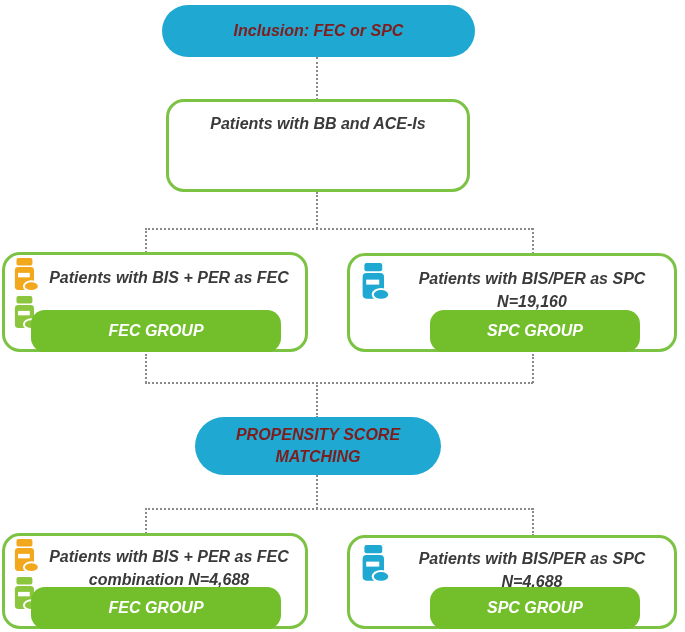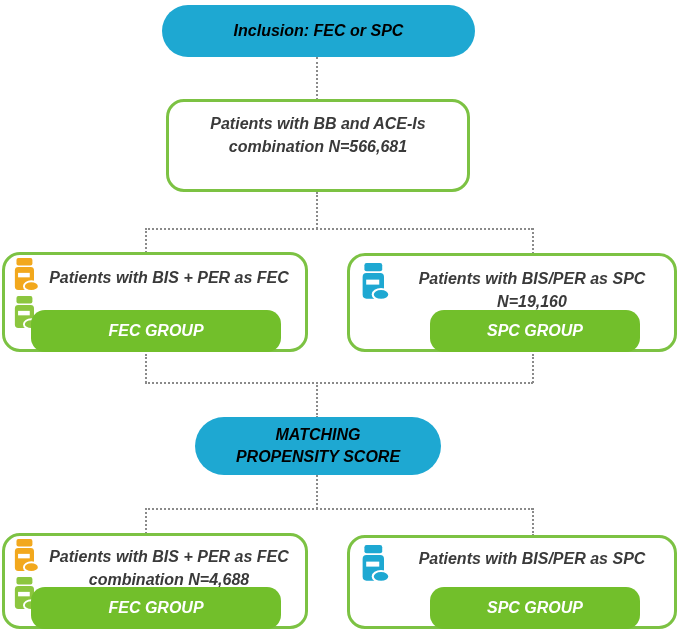--- a/index.html
+++ b/index.html
@@ -24,21 +24,21 @@
     position: absolute;
     height: 0;
     border-top: 2px dotted var(--connector, #8a8a8a);
   }
 
   
   .node { position: absolute; }
 
   .blue-pill {
     background: var(--blue, #1ea8d2);
-    color: #000000;
+    color: #7f1d1d;
     border-radius: 27px;
     display: flex;
     flex-direction: column;
     justify-content: center;
     align-items: center;
     font-weight: bold;
     font-style: italic;
     font-size: 16px;
     line-height: 22px;
     text-align: center;
@@ -101,21 +101,20 @@
   <div class="vline" style="left:145px; top:508px; height:26px"></div>
   <div class="vline" style="left:532px; top:508px; height:28px"></div>
 
   <div class="node blue-pill" style="left:162px; top:5px; width:313px; height:52px">
     <span>Inclusion: FEC or SPC</span>
   </div>
 
   <div class="node white-box" style="left:166px; top:99px; width:304px; height:93px">
     <div class="box-text" style="left:0; right:0; top:10px">
       <span>Patients with BB and ACE-Is</span>
-      <span>combination N=566,681</span>
     </div>
   </div>
 
   <div class="node white-box" style="left:2px; top:252px; width:306px; height:100px">
     <div class="icon icon-yellow" style="left:6px; top:3px">
       <svg width="29" height="34" viewBox="0 0 26 32" aria-hidden="true">
         <rect x="4.5" y="0" width="15" height="7" rx="1.8" fill="currentColor"></rect>
         <rect x="3" y="8.5" width="18" height="21.5" rx="3.2" fill="currentColor"></rect>
         <rect x="6" y="14" width="11" height="4.2" fill="#ffffff"></rect>
         <ellipse cx="18.5" cy="26.5" rx="7" ry="4.6" fill="currentColor" stroke="#ffffff" stroke-width="1.8"></ellipse>
@@ -145,22 +144,22 @@
       </svg>
     </div>
     <div class="box-text" style="left:50px; right:10px; top:11px">
       <span>Patients with BIS/PER as SPC</span>
       <span>N=19,160</span>
     </div>
     <div class="group-pill" style="left:80px; width:210px">SPC GROUP</div>
   </div>
 
   <div class="node blue-pill" style="left:195px; top:417px; width:246px; height:58px; border-radius:29px">
+    <span>PROPENSITY SCORE</span>
     <span>MATCHING</span>
-    <span>PROPENSITY SCORE</span>
   </div>
 
   <div class="node white-box" style="left:2px; top:533px; width:306px; height:96px">
     <div class="icon icon-yellow" style="left:6px; top:3px">
       <svg width="29" height="34" viewBox="0 0 26 32" aria-hidden="true">
         <rect x="4.5" y="0" width="15" height="7" rx="1.8" fill="currentColor"></rect>
         <rect x="3" y="8.5" width="18" height="21.5" rx="3.2" fill="currentColor"></rect>
         <rect x="6" y="14" width="11" height="4.2" fill="#ffffff"></rect>
         <ellipse cx="18.5" cy="26.5" rx="7" ry="4.6" fill="currentColor" stroke="#ffffff" stroke-width="1.8"></ellipse>
       </svg>
@@ -184,17 +183,18 @@
     <div class="icon icon-blue" style="left:9px; top:7px">
       <svg width="31" height="38" viewBox="0 0 26 32" aria-hidden="true">
         <rect x="4.5" y="0" width="15" height="7" rx="1.8" fill="currentColor"></rect>
         <rect x="3" y="8.5" width="18" height="21.5" rx="3.2" fill="currentColor"></rect>
         <rect x="6" y="14" width="11" height="4.2" fill="#ffffff"></rect>
         <ellipse cx="18.5" cy="26.5" rx="7" ry="4.6" fill="currentColor" stroke="#ffffff" stroke-width="1.8"></ellipse>
       </svg>
     </div>
     <div class="box-text" style="left:50px; right:10px; top:9px">
       <span>Patients with BIS/PER as SPC</span>
+      <span>N=4,688</span>
     </div>
     <div class="group-pill" style="left:80px; width:210px">SPC GROUP</div>
   </div>
 
 </div>
 
 </body></html>

